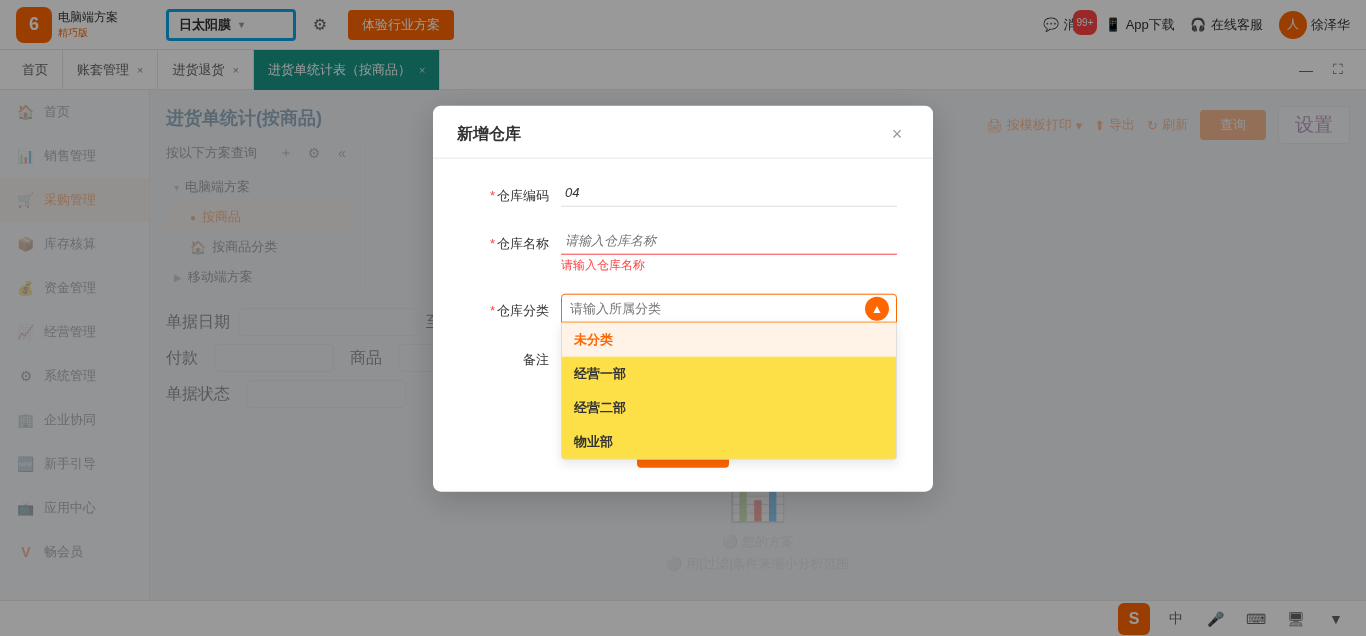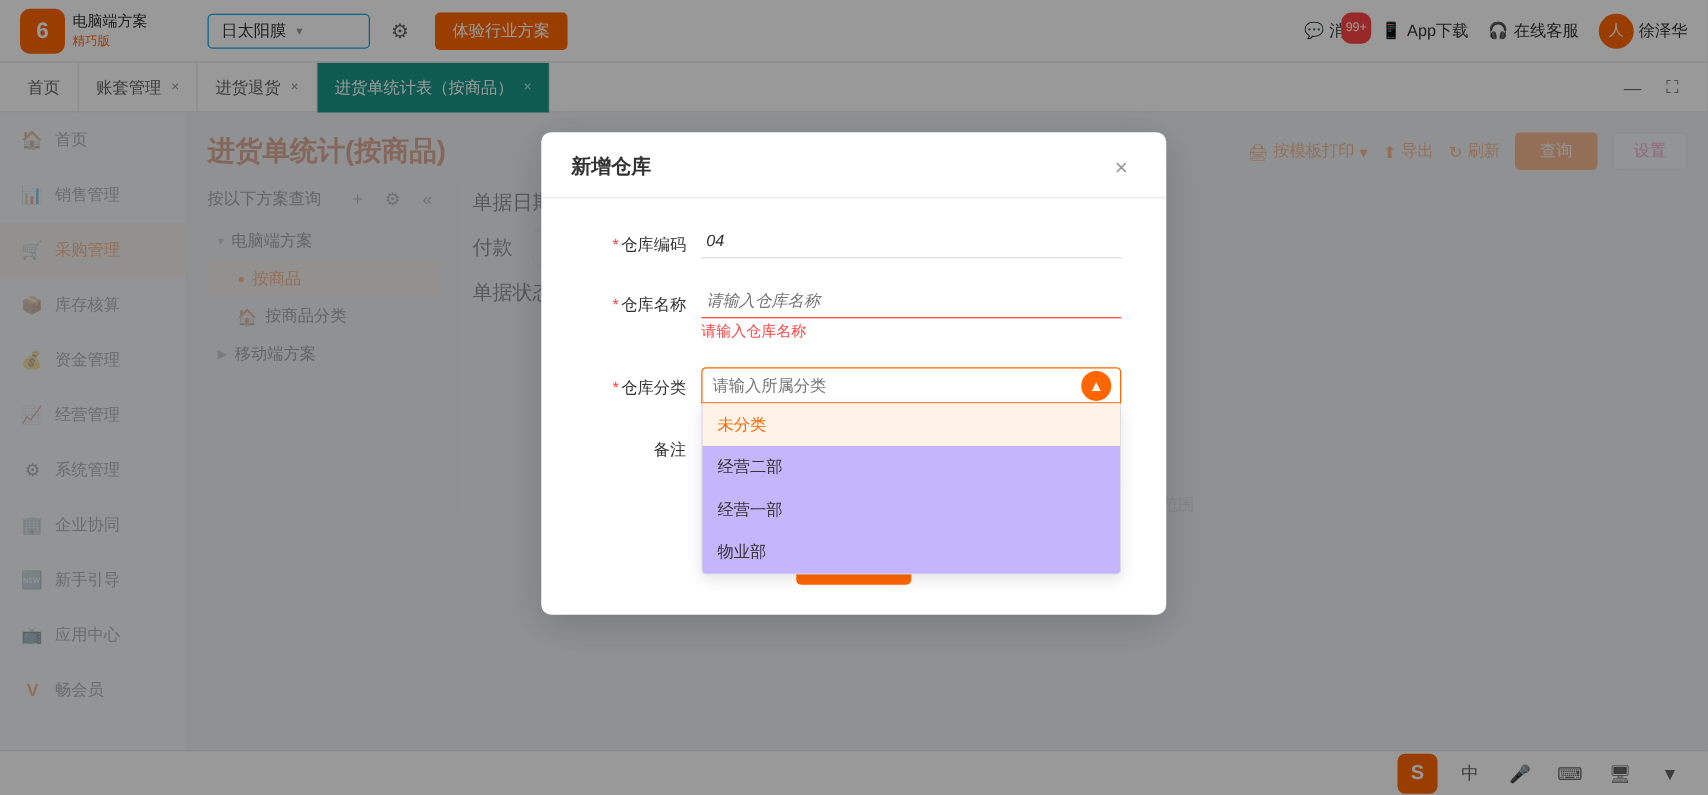--- a/index.html
+++ b/index.html
@@ -34,27 +34,28 @@
       font-weight: bold;
       margin-right: 6px;
       flex-shrink: 0;
     }
     .logo-text { font-size: 12px; color: #333; line-height: 1.4; }
     .logo-sub { font-size: 10px; color: #ff6600; }
 
     .store-selector {
       display: flex;
       align-items: center;
-      border: 1px solid #0ea5e9;
+      border: 3px solid #0ea5e9;
       border-radius: 4px;
       padding: 4px 10px;
       font-size: 13px;
       color: #333;
       cursor: pointer;
       min-width: 130px;
+      font-weight: bold;
     }
     .store-selector .arrow { margin-left: 8px; color: #999; font-size: 10px; }
 
     .gear-btn {
       width: 32px; height: 32px;
       display: flex; align-items: center; justify-content: center;
       margin-left: 8px;
       cursor: pointer;
       color: #666;
       font-size: 16px;
@@ -200,23 +201,23 @@
     }
 
     
     .content {
       flex: 1;
       padding: 16px;
       position: relative;
       overflow: hidden;
     }
     .page-title {
-      font-size: 22px;
+      font-size: 18px;
       font-weight: bold;
-      color: #c2410c;
+      color: #0c4a6e;
       margin-bottom: 12px;
     }
     .content-toolbar {
       position: absolute;
       top: 16px;
       right: 16px;
       display: flex;
       align-items: center;
       gap: 12px;
     }
@@ -232,25 +233,25 @@
       background: #ff6600;
       color: #fff;
       border: none;
       border-radius: 4px;
       padding: 6px 20px;
       font-size: 13px;
       cursor: pointer;
     }
     .set-btn {
       background: #fff;
-      color: #ec4899;
+      color: #701a75;
       border: 1px solid #ddd;
       border-radius: 4px;
       padding: 5px 16px;
-      font-size: 13px;
+      font-size: 19px;
       cursor: pointer;
     }
 
     
     .left-panel {
       width: 200px;
       flex-shrink: 0;
       border-right: 1px solid #e8e8e8;
       padding-right: 12px;
       margin-right: 12px;
@@ -396,26 +397,27 @@
       border-radius: 50%;
       display: flex; align-items: center; justify-content: center;
       color: #fff;
       font-size: 12px;
       cursor: pointer;
     }
     .dropdown-list {
       position: absolute;
       top: 100%;
       left: 0; right: 0;
-      background: #c4b5fd;
+      background: #fde047;
       border: 1px solid #ddd;
       border-top: none;
       border-radius: 0 0 4px 4px;
       z-index: 300;
       box-shadow: 0 4px 12px rgba(0,0,0,0.1);
+      font-weight: bold;
     }
     .dropdown-item {
       padding: 8px 12px;
       font-size: 13px;
       color: #333;
       cursor: pointer;
     }
     .dropdown-item.selected { background: #fff3e8; color: #ff6600; }
 
     .notes-textarea {
@@ -617,21 +619,21 @@
         <span>导出</span>
       </div>
       <div class="toolbar-btn">
         <span>↻</span>
         <span>刷新</span>
       </div>
       <button class="query-btn">查询</button>
       <button class="set-btn">设置</button>
     </div>
 
-    <div style="display:flex;gap:0;margin-top:8px;">
+    <div style="display:flex;gap:16px;margin-top:8px;flex-direction:column;">
 
       <div class="left-panel">
         <div class="panel-header">
           <span>按以下方案查询</span>
           <div class="panel-actions">
             <div class="icon-btn">＋</div>
             <div class="icon-btn">⚙</div>
             <div class="icon-btn">«</div>
           </div>
         </div>
@@ -716,22 +718,22 @@
 
     <div class="form-row">
       <div class="form-label">
         <span class="required">*</span><span>仓库分类</span>
       </div>
       <div class="category-select-wrap">
         <input type="text" class="category-input" placeholder="请输入所属分类" style="">
         <div class="category-arrow">▲</div>
         <div class="dropdown-list">
           <div class="dropdown-item selected">未分类</div>
+          <div class="dropdown-item">经营一部</div>
           <div class="dropdown-item">经营二部</div>
-          <div class="dropdown-item">经营一部</div>
           <div class="dropdown-item">物业部</div>
         </div>
       </div>
     </div>
 
     <div class="form-row">
       <div class="form-label">
         <span>备注</span>
       </div>
       <div class="form-field-wrap">

